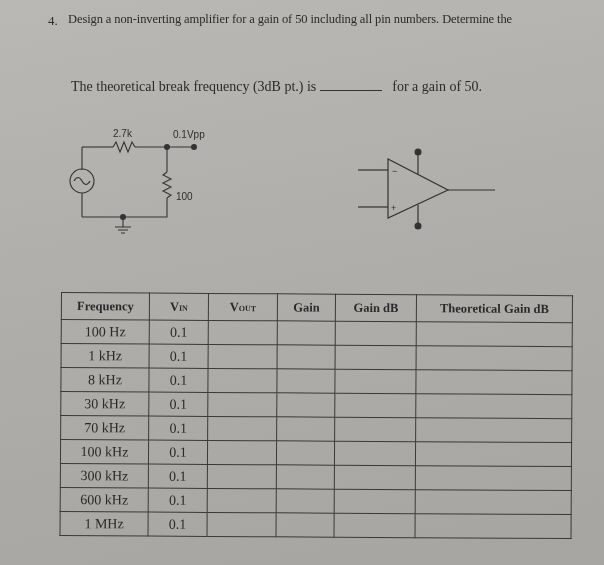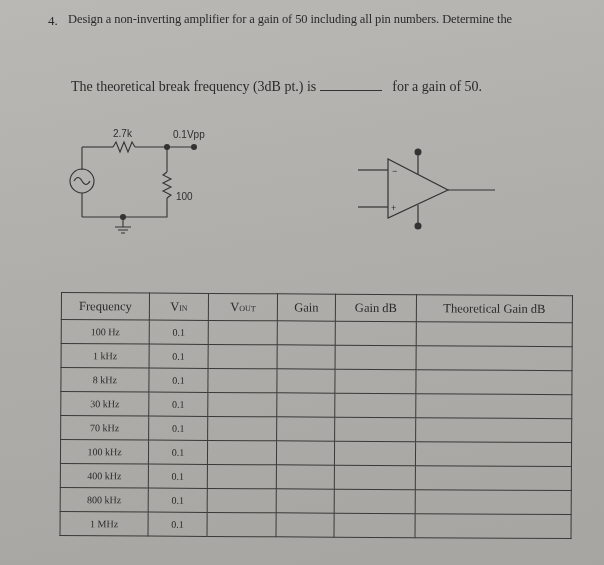--- a/index.html
+++ b/index.html
@@ -17,23 +17,23 @@
   .blank { display:inline-block; width:62px; border-bottom:1px solid #333; margin:0 10px 0 4px; height:10px; vertical-align:baseline; }
   .circuit { position:absolute; left:55px; top:115px; }
   .opamp { position:absolute; left:340px; top:140px; }
   .lbl { font-family: "Liberation Sans", sans-serif; font-size:10px; fill:#2e2e2e; }
   table.data {
     position:absolute; left:61px; top:292px;
     border-collapse:collapse;
     transform: rotate(0.35deg); transform-origin: left top;
   }
   table.data td, table.data th {
-    border:1px solid #3a3a3a; height:23px; padding:0; font-size:10px; text-align:center; font-weight:normal;
+    border:1px solid #3a3a3a; height:23px; padding:0; font-size:14px; text-align:center; font-weight:normal;
   }
-  table.data th { font-weight:normal; height:26px; font-size:12.5px; }
+  table.data th { font-weight:bold; height:26px; font-size:12.5px; }
   .c0{width:87px;} .c1{width:58px;margin-left:36px;} .c2{width:68px;} .c3{width:57px;} .c4{width:80px;} .c5{width:155px;margin-left:8px;}
   .sub { font-size:8px; }
 </style>
 </head>
 <body>
 
 <div class="qnum">4.</div>
 
 <div class="qtext">
   <p>Design a non-inverting amplifier for a gain of 50 including all pin numbers.  Determine the</p>
@@ -135,29 +135,29 @@
       </tr>
       <tr>
         <td>100 kHz</td>
         <td>0.1</td>
         <td></td>
         <td></td>
         <td></td>
         <td></td>
       </tr>
       <tr>
-        <td>400 kHz</td>
+        <td>300 kHz</td>
         <td>0.1</td>
         <td></td>
         <td></td>
         <td></td>
         <td></td>
       </tr>
       <tr>
-        <td>800 kHz</td>
+        <td>600 kHz</td>
         <td>0.1</td>
         <td></td>
         <td></td>
         <td></td>
         <td></td>
       </tr>
       <tr>
         <td>1 MHz</td>
         <td>0.1</td>
         <td></td>

